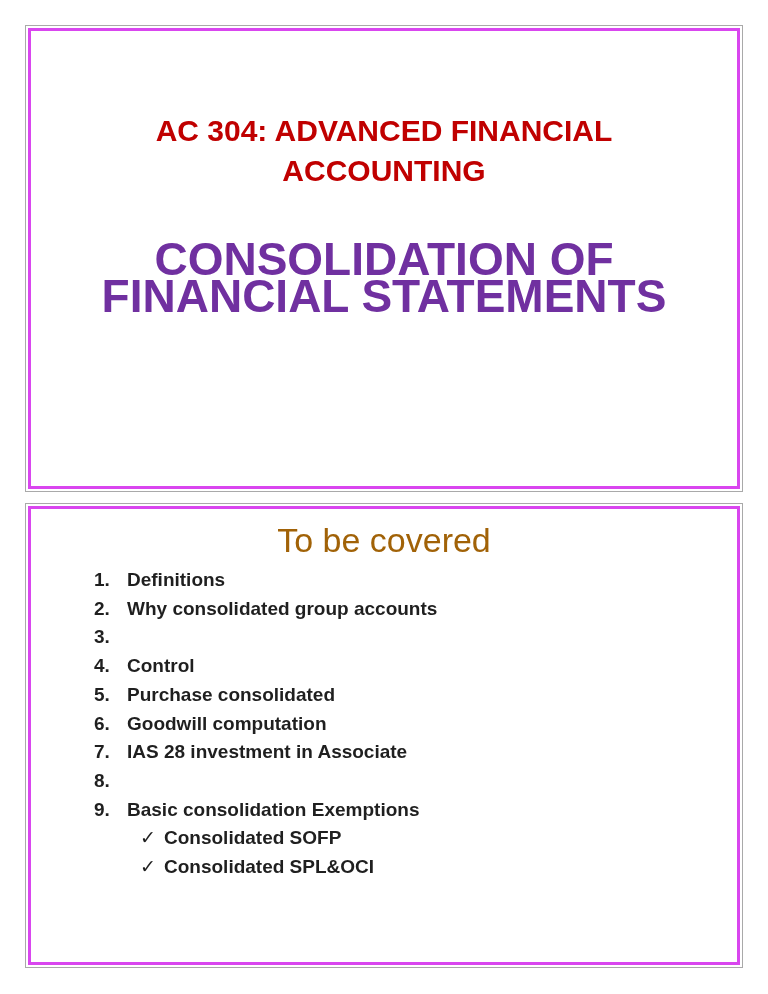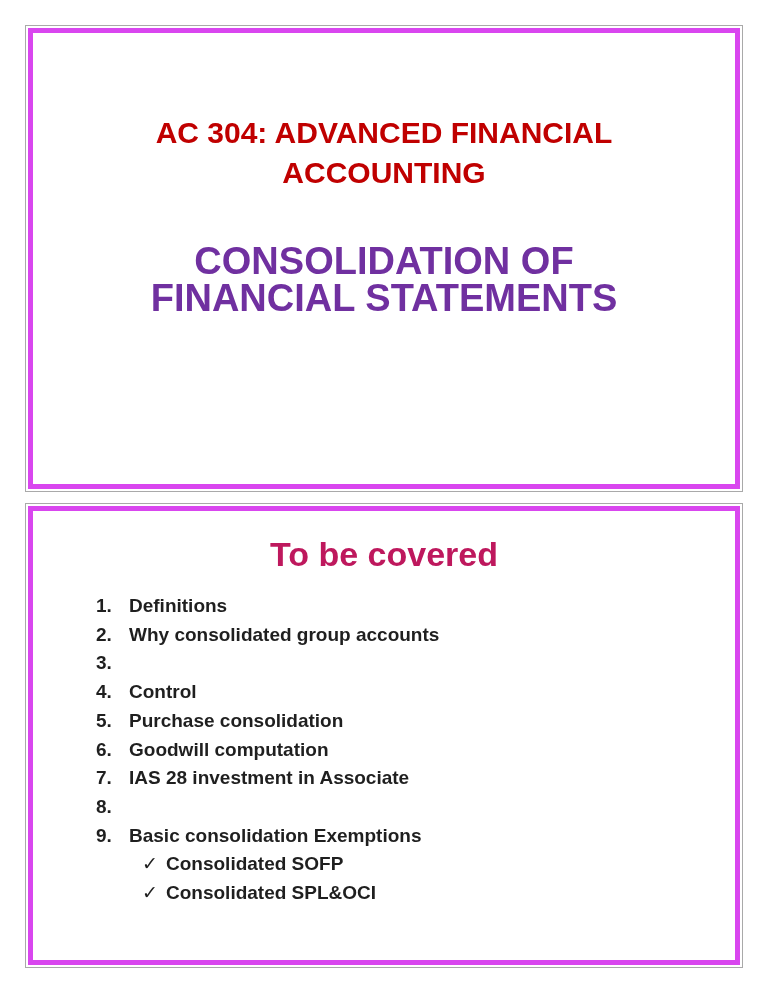--- a/index.html
+++ b/index.html
@@ -24,21 +24,21 @@
     width: 718px;
     box-sizing: border-box;
     border: 1px solid #a9a9a9;
     padding: 2px;
     background: #ffffff;
   }
   .slide-inner {
     width: 100%;
     height: 100%;
     box-sizing: border-box;
-    border: 5px solid #d946ef;
+    border: 3px solid #d946ef;
     background: #ffffff;
     overflow: hidden;
   }
   .slide1 { top: 25px;  height: 467px; }
   .slide2 { top: 503px; height: 465px; }
 
   
   .s1-title {
     margin: 0;
     padding-top: 80px;
@@ -46,36 +46,36 @@
     font-size: 30px;
     line-height: 40px;
     font-weight: bold;
     color: #C00000;
     letter-spacing: 0px;
   }
   .s1-subtitle {
     margin: 0;
     margin-top: 50px;
     text-align: center;
-    font-size: 38px;
+    font-size: 46px;
     line-height: 37px;
     font-weight: bold;
     color: #7030A0;
   }
   .tline { display: block; }
 
   
   .s2-title {
-    margin: 16px;
+    margin: 4px;
     padding-top: 5px;
     text-align: center;
     font-size: 34px;
     line-height: 44px;
-    font-weight: bold;
-    color: #be185d;
+    font-weight: normal;
+    color: #a16207;
   }
   .agenda {
     list-style: none;
     margin: 4px 0 0 0;
     padding: 0 0 0 63px;
     color: #1f1f1f;
   }
   .agenda li {
     display: flex;
     font-size: 19px;
@@ -137,21 +137,21 @@
         </li>
         <li>
           <span class="num">3.</span>
         </li>
         <li>
           <span class="num">4.</span>
           <span class="label">Control</span>
         </li>
         <li>
           <span class="num">5.</span>
-          <span class="label">Purchase consolidation</span>
+          <span class="label">Purchase consolidated</span>
         </li>
         <li>
           <span class="num">6.</span>
           <span class="label">Goodwill computation</span>
         </li>
         <li>
           <span class="num">7.</span>
           <span class="label">IAS 28 investment in Associate</span>
         </li>
         <li>

